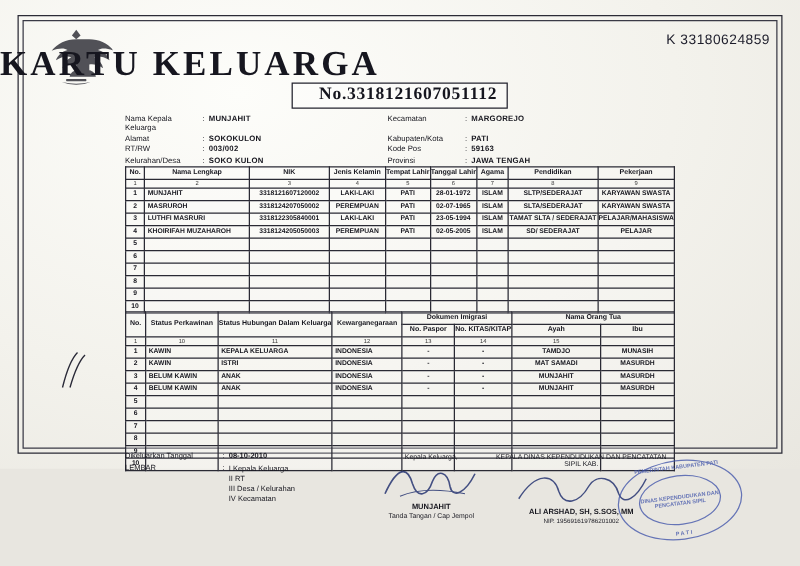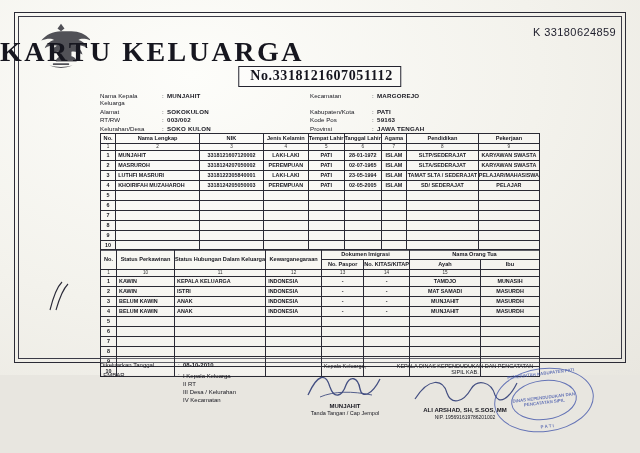--- a/index.html
+++ b/index.html
@@ -38,21 +38,21 @@
   .title{
     position:absolute;left:0;right:0;top:36px;
     text-align:left;
     font-family:"Liberation Serif", serif;
     font-weight:bold;font-size:28px;letter-spacing:2.5px;
     color:#16161f;
   }
   .nobox{
     position:absolute;left:50%;top:66px;transform:translateX(-50%);
     border:1.2px solid #23232e;
-    padding:1px 8px 2px 11px;
+    padding:1px 8px 2px 21px;
     font-size:14px;font-weight:bold;letter-spacing:.6px;
     color:#15151e;
     background:rgba(255,255,255,.35);
     text-align:right;
   }
   .nobox .nolabel{font-weight:bold;}
   
   .idblock{
     position:absolute;left:100px;top:92px;width:450px;
     font-family:"Liberation Sans", sans-serif;

